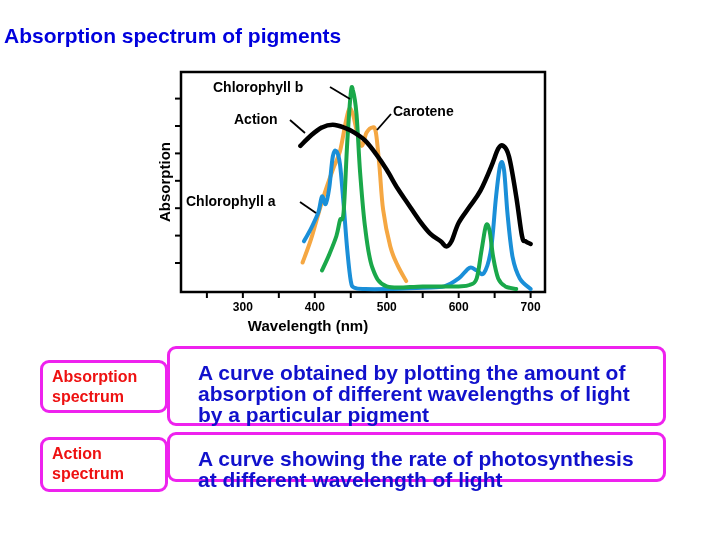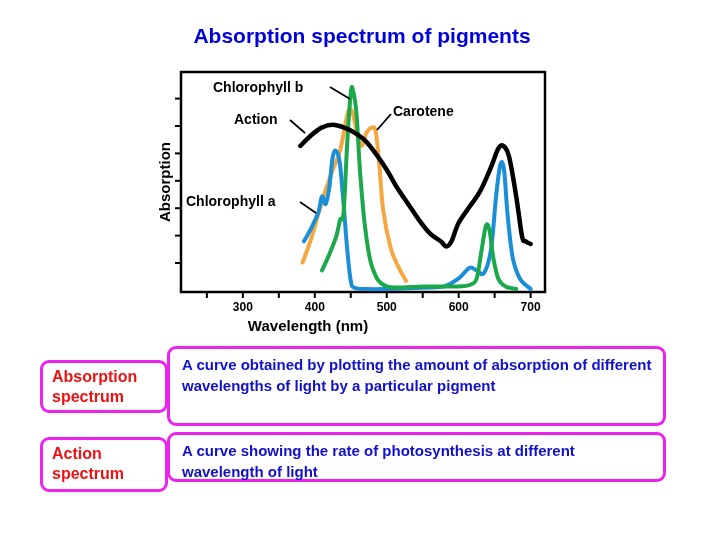--- a/index.html
+++ b/index.html
@@ -1,23 +1,23 @@
 <!DOCTYPE html>
 <html><head>
 <meta charset="utf-8">
 <style>
   html, body { margin:0; padding:0; }
   body { width:720px; height:540px; background:#ffffff; position:relative; overflow:hidden;
          font-family:"Liberation Sans", sans-serif; }
-  .title { position:absolute; left:12px; width:700px; top:24px; text-align:center; color:#0000dd;
+  .title { position:absolute; left:4px; width:700px; top:24px; text-align:left; color:#0000dd;
            font-weight:bold; font-size:21px; letter-spacing:0px; }
   #chart { position:absolute; left:0; top:0; }
   .defbox { position:absolute; border:3px solid #ee22ee; border-radius:9px; box-sizing:border-box; background:#fff; }
   .term { color:#ee1111; font-weight:bold; font-size:16px; line-height:20px; padding:4px 6px 0 9px; }
-  .desc { color:#1111cc; font-weight:bold; font-size:15px; line-height:21px; padding:5px 10px 0 12px; }
+  .desc { color:#1111cc; font-weight:bold; font-size:21px; line-height:21px; padding:13px 10px 0 12px;margin-left:16px; }
 </style>
 </head>
 <body>
 
 <div class="title">Absorption spectrum of pigments</div>
 
 <svg id="chart" width="720" height="340">
   <g>
     <rect x="181" y="72" width="364" height="220" fill="none" stroke="#000" stroke-width="2.5"></rect>
   </g>

